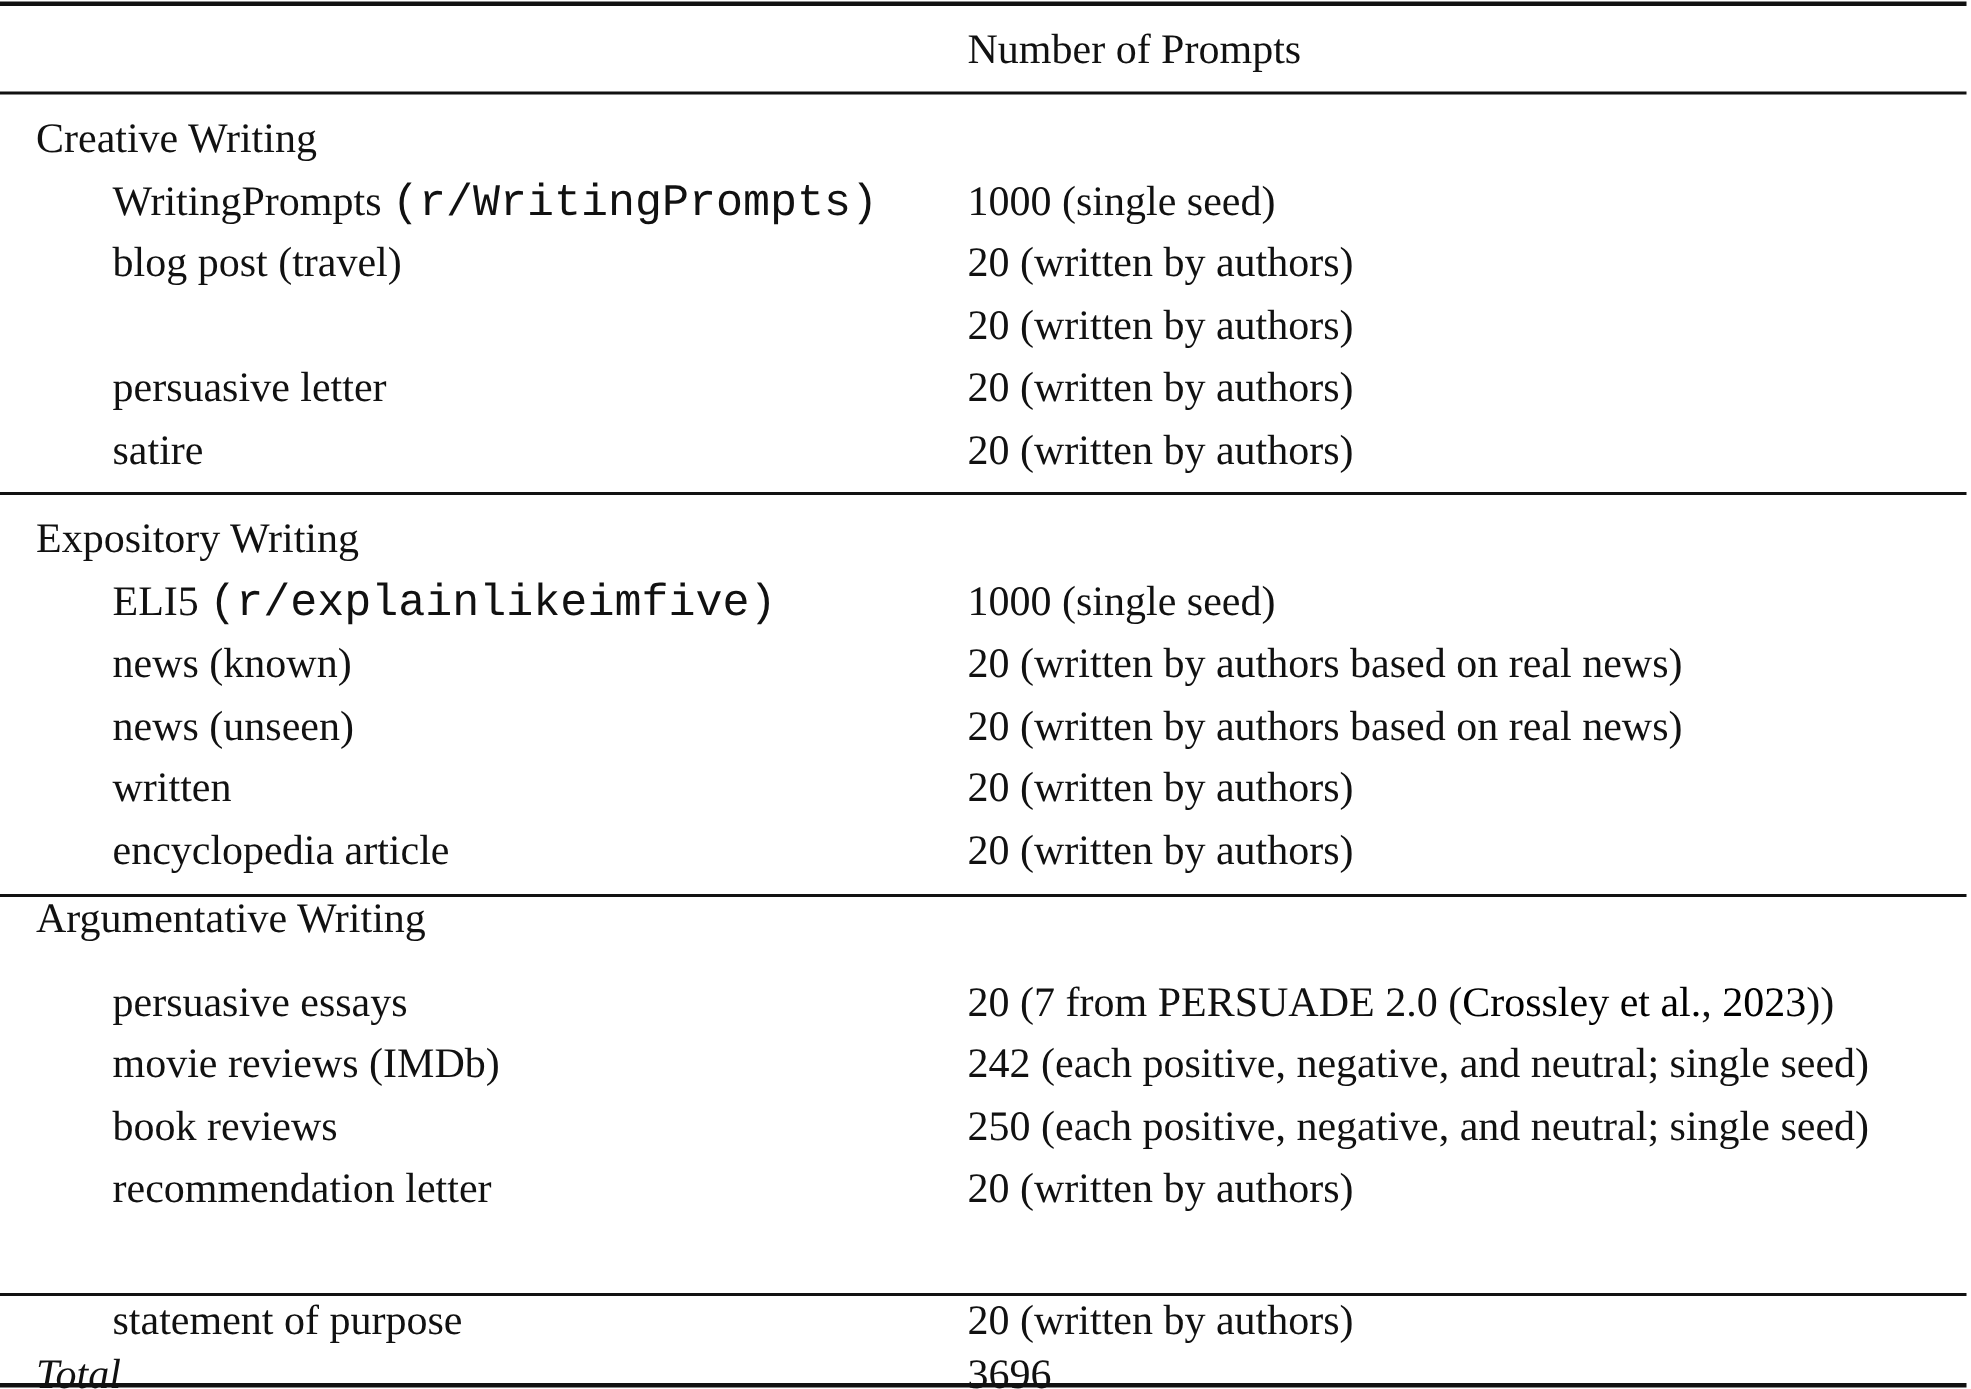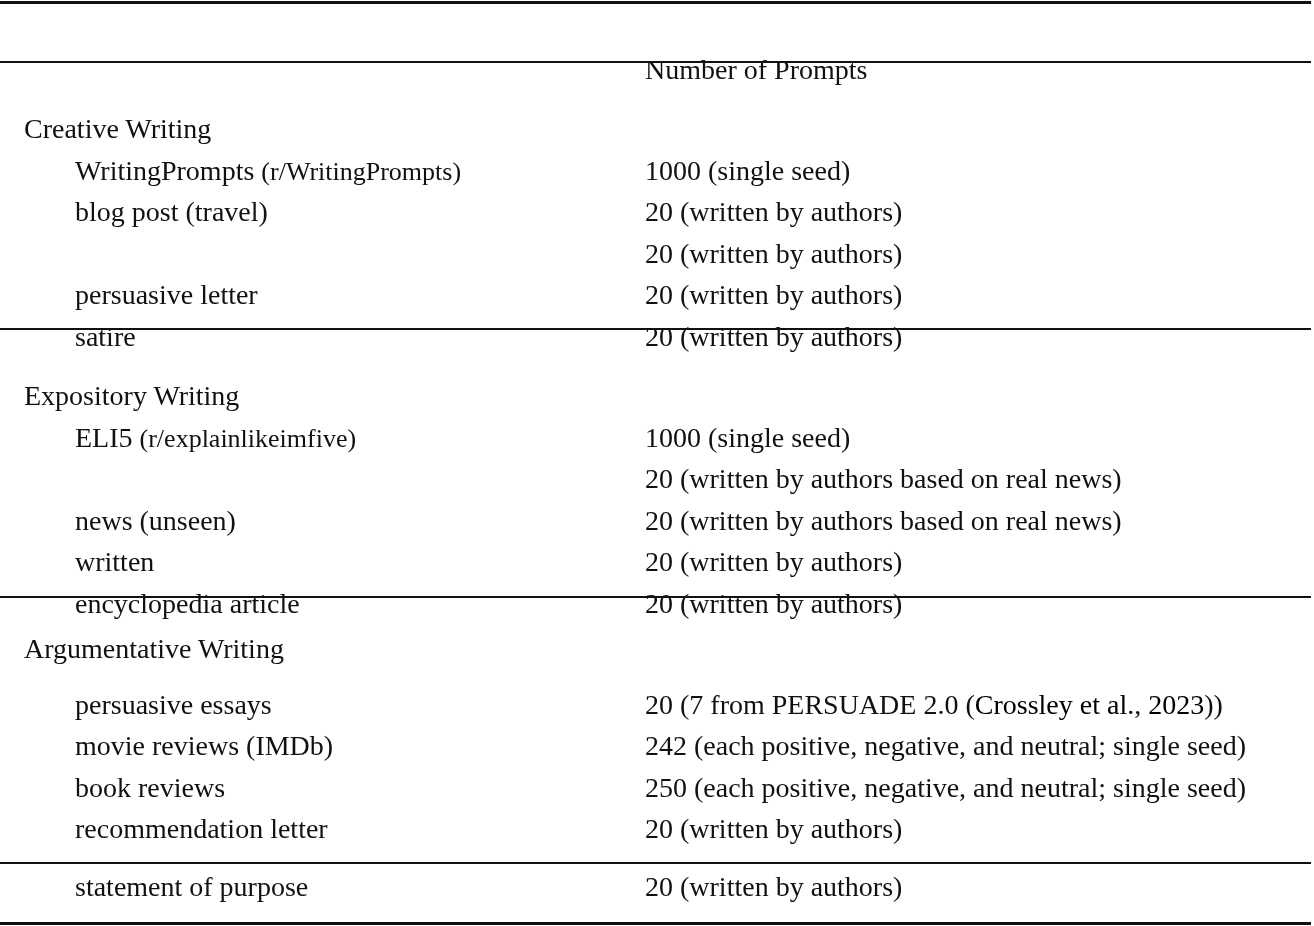--- a/index.html
+++ b/index.html
@@ -22,34 +22,33 @@
       width: 1311px;
       background: #111111;
     }
     .rule.thick { height: 3px; }
     .rule.thin { height: 2px; }
     .row {
       position: absolute;
       left: 0;
       width: 1314px;
       height: 42px;
-      margin-top: 36px;
     }
     .c1, .c2 {
       position: absolute;
       top: 0;
       line-height: 42px;
       white-space: nowrap;
     }
     .c1.group { left: 24px; }
     .c1.item { left: 75px; }
     .c2 { left: 645px; }
     .mono {
-      font-family: Liberation Serif, serif;
-      font-size: 26px;
+      font-family: Liberation Mono, monospace;
+      font-size: 30px;
     }
     .cite { color: #000000; }
     .italic { font-style: italic; }
   </style>
 </head>
 <body>
 
 <div>
 
   <div class="rule thick" style="top:1px;"></div>
@@ -87,20 +86,21 @@
   <div class="rule thin" style="top:328px;"></div>
 
   <div class="row" style="top:339px;">
     <span class="c1 group">Expository Writing</span>
   </div>
   <div class="row" style="top:381px;">
     <span class="c1 item"><span>ELI5</span> <span class="mono">(<span>r/explainlikeimfive</span>)</span></span>
     <span class="c2">1000 (single seed)</span>
   </div>
   <div class="row" style="top:422px;">
+    <span class="c1 item">news (known)</span>
     <span class="c2">20 (written by authors based on real news)</span>
   </div>
   <div class="row" style="top:464px;">
     <span class="c1 item">news (unseen)</span>
     <span class="c2">20 (written by authors based on real news)</span>
   </div>
   <div class="row" style="top:505px;">
     <span class="c1 item">written</span>
     <span class="c2">20 (written by authors)</span>
   </div>
@@ -123,21 +123,21 @@
     <span class="c2">242 (each positive, negative, and neutral; single seed)</span>
   </div>
   <div class="row" style="top:731px;">
     <span class="c1 item">book reviews</span>
     <span class="c2">250 (each positive, negative, and neutral; single seed)</span>
   </div>
   <div class="row" style="top:772px;">
     <span class="c1 item">recommendation letter</span>
     <span class="c2">20 (written by authors)</span>
   </div>
-  <div class="row" style="top:830px;">
+  <div class="row" style="top:860px;">
     <span class="c1 item">statement of purpose</span>
     <span class="c2">20 (written by authors)</span>
   </div>
 
   <div class="rule thin" style="top:862px;"></div>
 
   <div class="row" style="top:896px;">
     <span class="c1 group italic">Total</span>
     <span class="c2">3696</span>
   </div>

